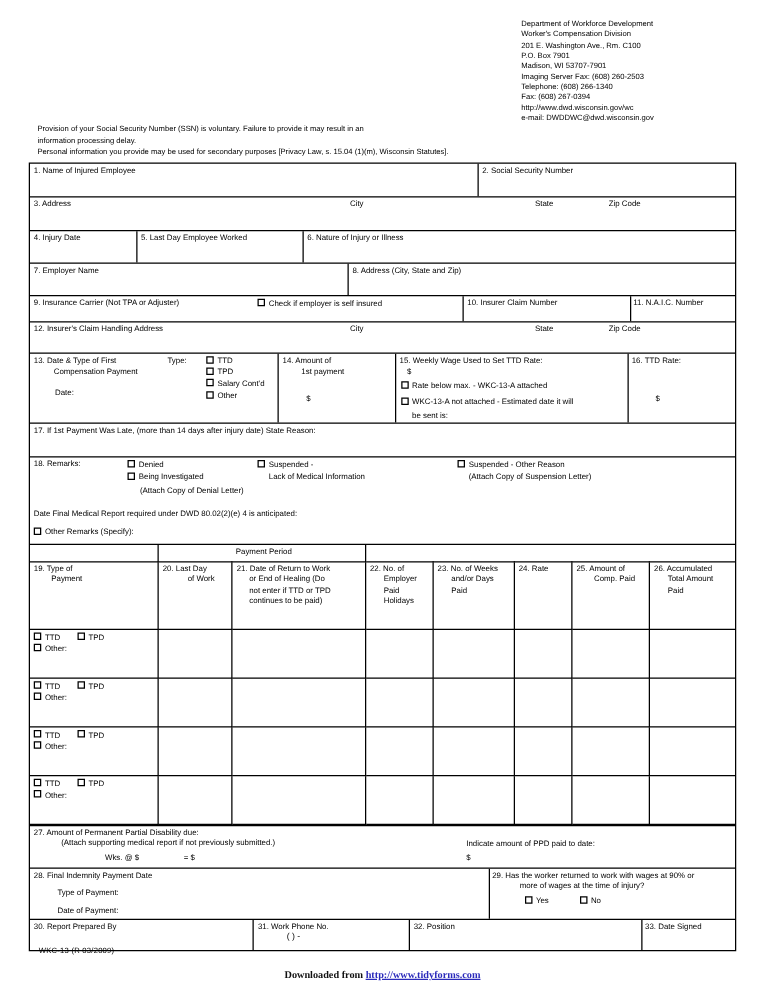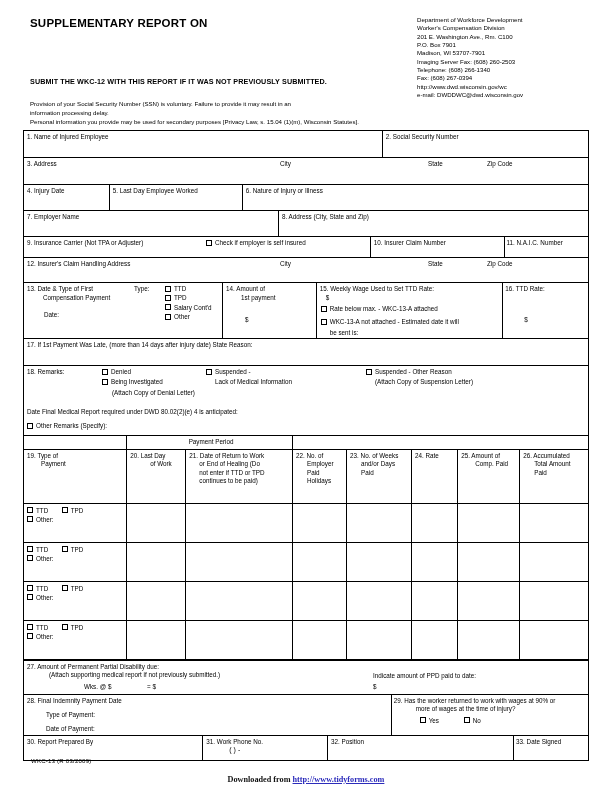--- a/index.html
+++ b/index.html
@@ -49,37 +49,35 @@
       font-family:"Liberation Serif", serif;font-size:8.2px;font-weight:bold;color:#111;}
   .dl a{color:#2b2bbb;text-decoration:underline;font-weight:bold;}
 </style>
 </head>
 <body>
 
 <div class="page">
 
   <div class="hdr">
     <div class="title">
-      <div>SUPPLEMENTARY REPORT ON</div>
     </div>
     <div class="addr">
       <div>Department of Workforce Development</div>
       <div>Worker's Compensation Division</div>
       <div>201 E. Washington Ave., Rm. C100</div>
       <div>P.O. Box 7901</div>
       <div>Madison, WI 53707-7901</div>
       <div>Imaging Server Fax: (608) 260-2503</div>
       <div>Telephone: (608) 266-1340</div>
       <div>Fax: (608) 267-0394</div>
       <div>http://www.dwd.wisconsin.gov/wc</div>
       <div>e-mail: DWDDWC@dwd.wisconsin.gov</div>
     </div>
   </div>
 
-  <div class="submit">SUBMIT THE WKC-12 WITH THIS REPORT IF IT WAS NOT PREVIOUSLY SUBMITTED.</div>
 
   <div class="privacy">
     <p>Provision of your Social Security Number (SSN) is voluntary. Failure to provide it may result in an</p>
     <p>information processing delay.</p>
     <p>Personal information you provide may be used for secondary purposes [Privacy Law, s. 15.04 (1)(m), Wisconsin Statutes].</p>
   </div>
 
   <div class="grid">
 
     <div class="row" style="height:27px;">

